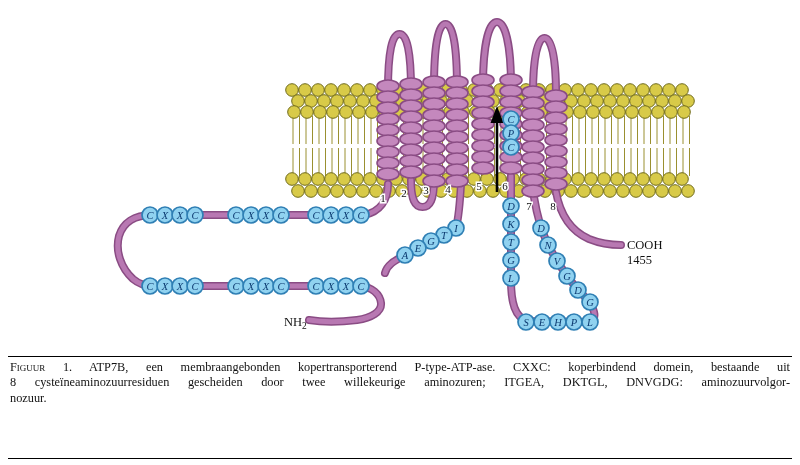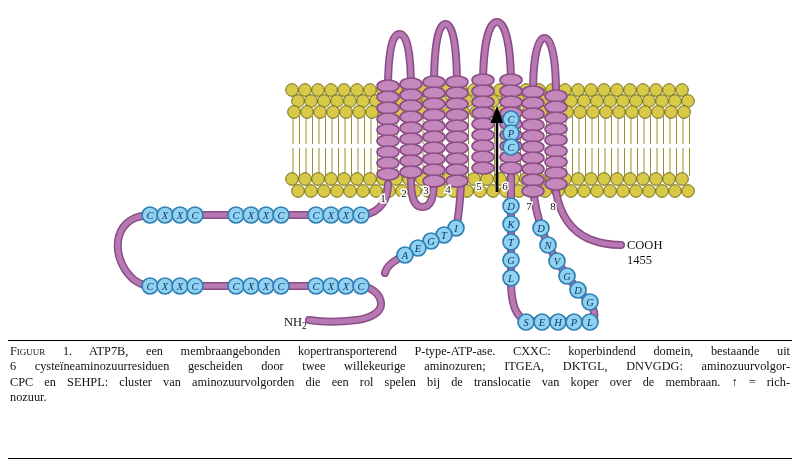--- a/index.html
+++ b/index.html
@@ -1,20 +1,20 @@
 <!DOCTYPE html>
 <html><head>
 <meta charset="utf-8">
 <style>
   html,body { margin:0; padding:0; background:#ffffff; }
   body { width:800px; height:465px; font-family:"Liberation Serif", serif; }
   .page { position:relative; width:800px; height:465px; overflow:hidden; background:#fff; }
   #diagram-svg { position:absolute; top:0; left:0; }
   .caption {
-    position:absolute; top:340px; left:8px; width:784px;
+    position:absolute; top:356px; left:8px; width:784px;
     border-top:1px solid #000;
     padding:3px 2px 0 2px; box-sizing:border-box;
     font-size:12.3px; line-height:15.4px; color:#111;
   }
   .cap-line { white-space:normal; }
   .cap-line.just { text-align:justify; text-align-last:justify; }
   .sc { font-variant:small-caps; }
   .bottom-rule { position:absolute; top:458px; left:8px; width:784px; height:1px; background:#000; }
 </style>
 </head>
@@ -569,19 +569,18 @@
       </g>
       <g>
         <text x="284" y="326" font-family="&quot;Liberation Serif&quot;, serif" font-size="12.5" fill="#111111"><tspan>NH</tspan><tspan dy="3" font-size="9.5">2</tspan></text>
         <text x="627" y="249" font-family="&quot;Liberation Serif&quot;, serif" font-size="12.5" fill="#111111">COOH</text>
         <text x="627" y="264" font-family="&quot;Liberation Serif&quot;, serif" font-size="12.5" fill="#111111">1455</text>
       </g>
     </svg>
 
   <div class="caption">
     <div class="cap-line just"><span class="sc">Figuur 1.</span> <span>ATP7B, een membraangebonden kopertransporterend P-type-ATP-ase. CXXC: koperbindend domein, bestaande uit</span></div>
-    <div class="cap-line just">6 cysteïneaminozuurresiduen gescheiden door twee willekeurige aminozuren; ITGEA, DKTGL, DNVGDG: aminozuurvolgor-</div>
-    <div class="cap-line just">CPC en SEHPL: cluster van aminozuurvolgorden die een rol spelen bij de translocatie van koper over de membraan. ↑ = rich-</div>
+    <div class="cap-line just">8 cysteïneaminozuurresiduen gescheiden door twee willekeurige aminozuren; ITGEA, DKTGL, DNVGDG: aminozuurvolgor-</div>
     <div class="cap-line">nozuur.</div>
   </div>
 
   <div class="bottom-rule"></div>
 </div>
 
 </body></html>

